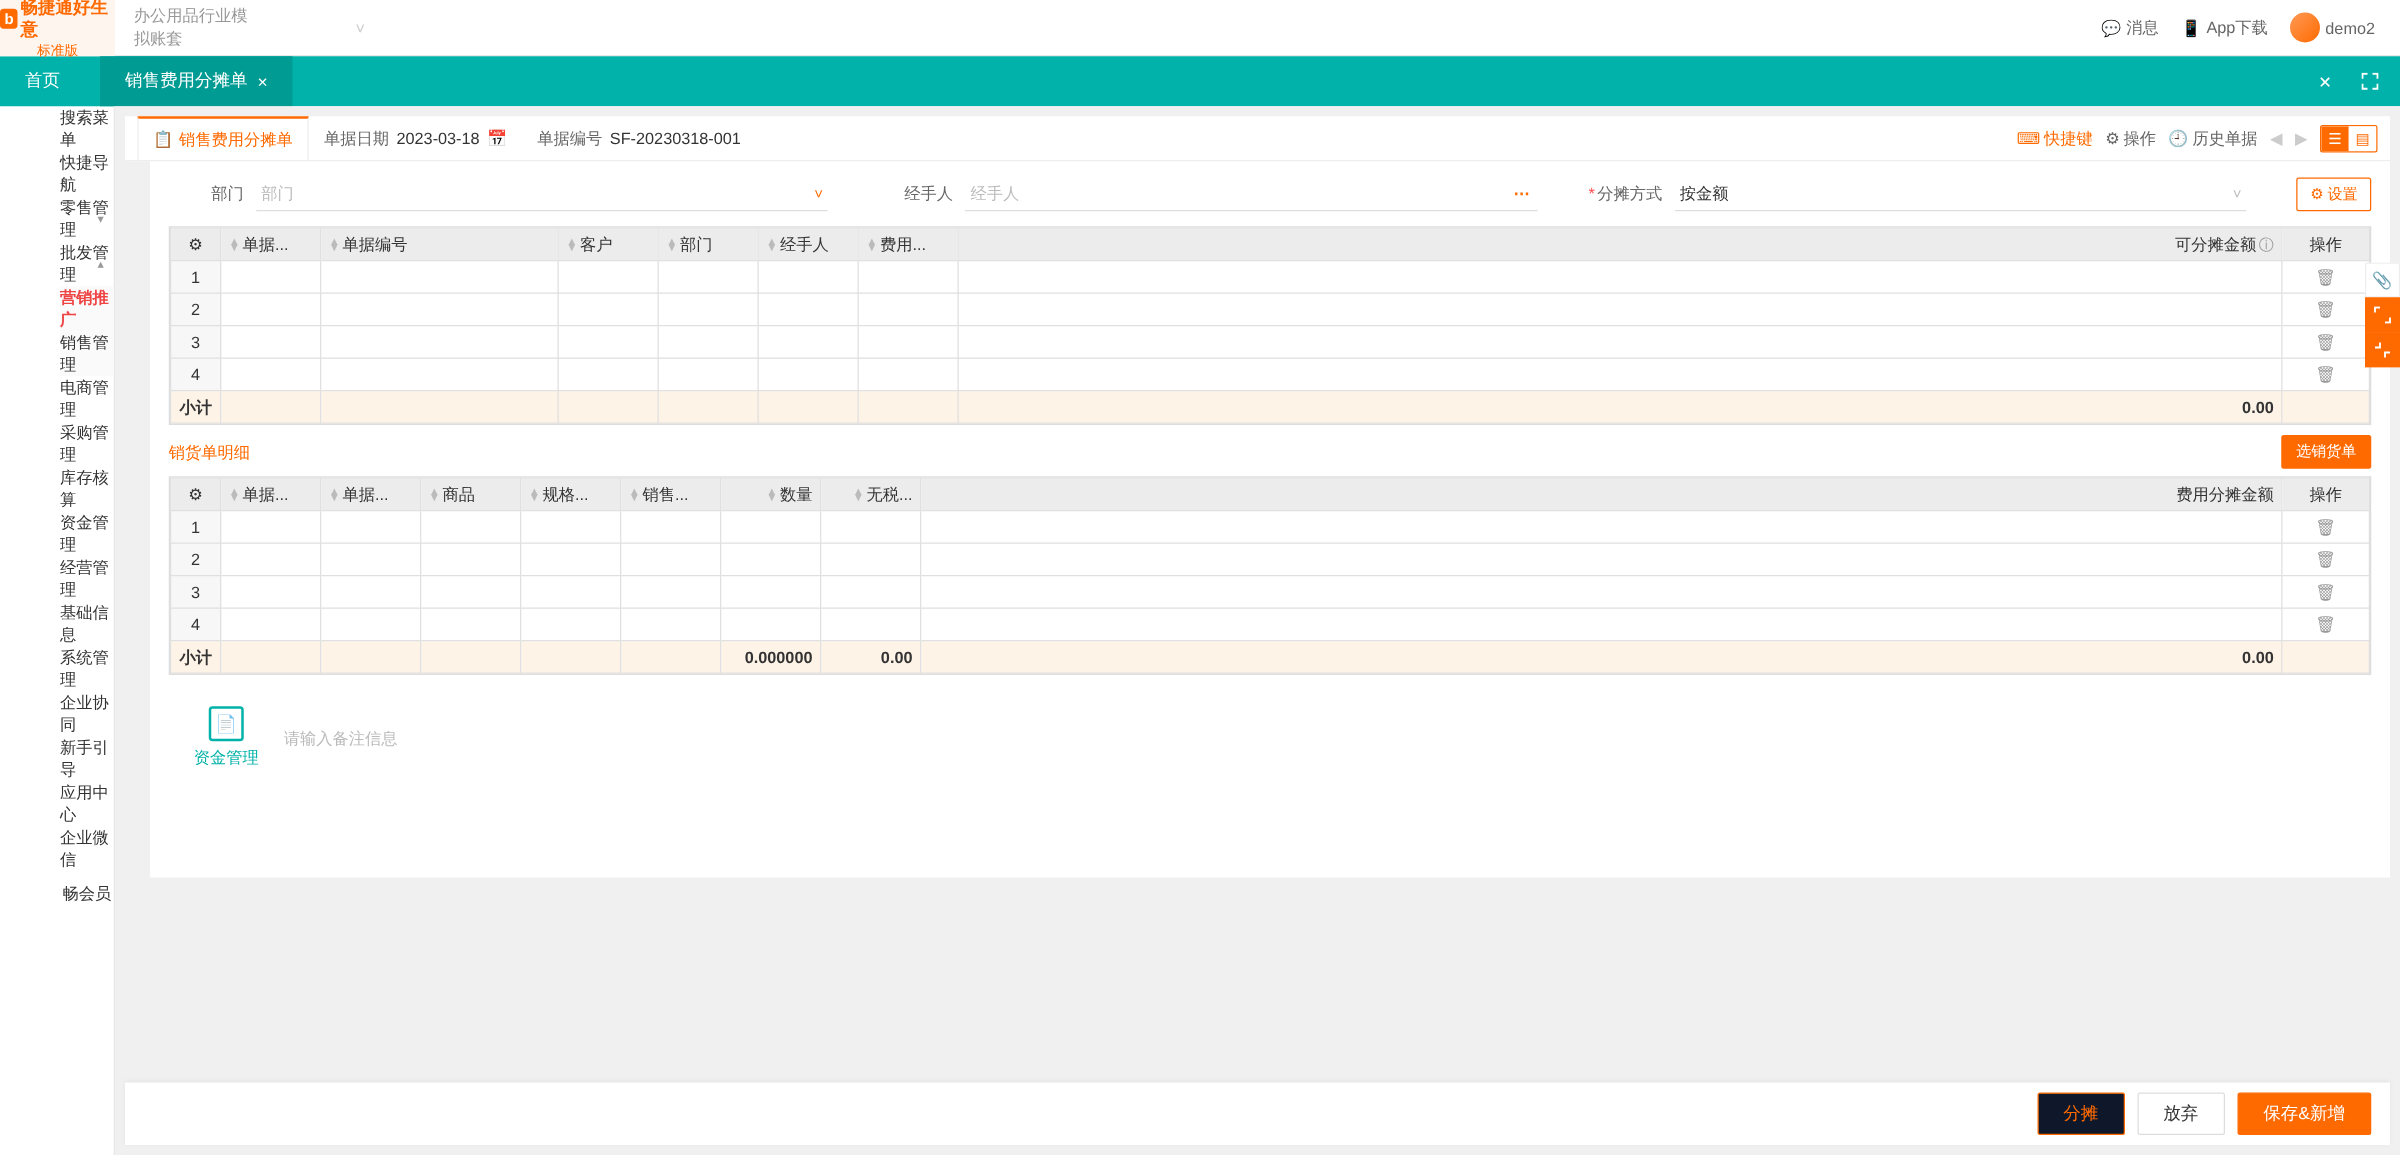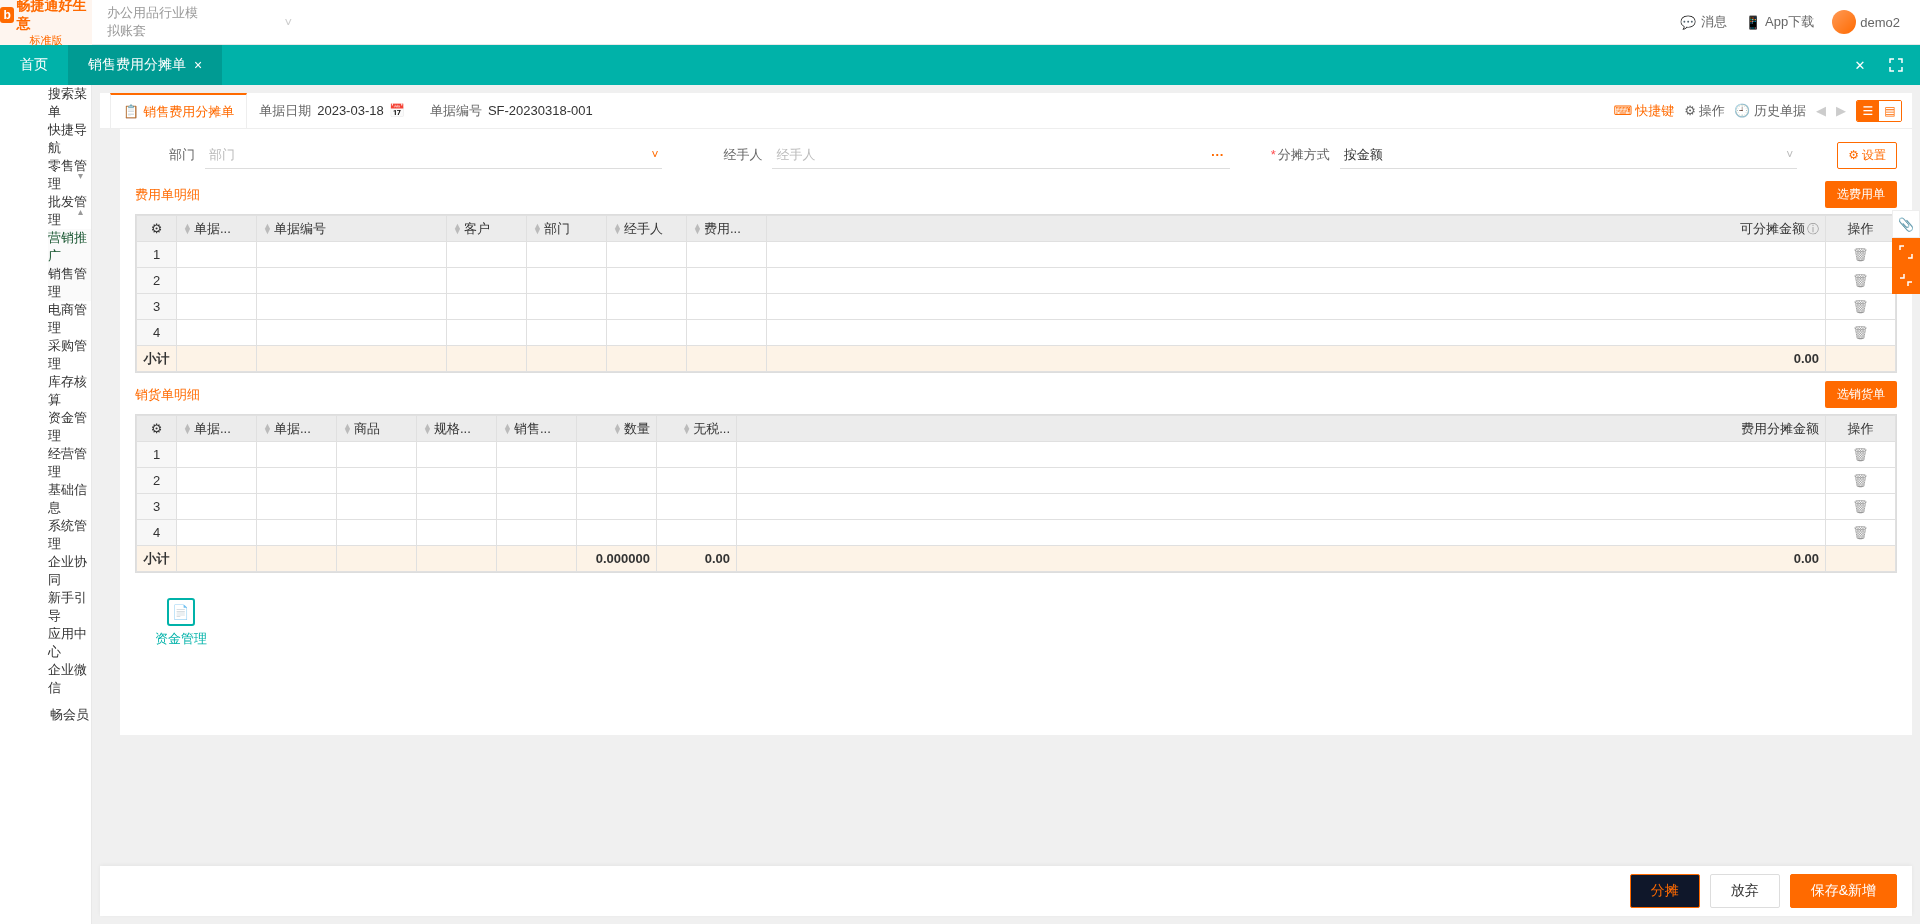--- a/index.html
+++ b/index.html
@@ -11,33 +11,33 @@
     .logo-icon { color: #ff6a00; font-size: 14px; font-weight: bold; display: flex; align-items: center; }
     .logo-b { width: 16px; height: 16px; background: #ff6a00; color: #fff; border-radius: 3px; display: inline-flex; align-items: center; justify-content: center; font-size: 12px; margin-right: 2px; }
     .logo-sub { font-size: 11px; color: #ff6a00; }
     .account-select { flex: 0 0 200px; padding-left: 15px; color: #999; font-size: 13px; display: flex; align-items: center; }
     .header-spacer { flex: 1; }
     .header-right { display: flex; align-items: center; gap: 18px; padding-right: 20px; }
     .header-item { display: flex; align-items: center; gap: 4px; color: #666; cursor: pointer; font-size: 13px; }
     .avatar { width: 24px; height: 24px; border-radius: 50%; background: linear-gradient(135deg, #ff9a56, #ff6a00); }
     
     
-    .tabs-bar { height: 40px; background: #00b2a9; display: flex; align-items: stretch; }
+    .tabs-bar { height: 40px; background: #00b2a9; display: flex; align-items: stretch; gap: 12px; }
     .tab { padding: 0 20px; display: flex; align-items: center; color: #fff; cursor: pointer; font-size: 14px; }
     .tab.active { background: #009b93; }
     .tab-close { margin-left: 8px; font-size: 14px; cursor: pointer; }
     .tabs-spacer { flex: 1; }
     .tabs-right { display: flex; align-items: center; padding-right: 10px; gap: 8px; }
     .tabs-icon-btn { width: 28px; height: 28px; display: flex; align-items: center; justify-content: center; color: #fff; cursor: pointer; }
     
     
     .layout { display: flex; height: calc(100vh - 85px); }
     .sidebar { width: 92px; border-right: 1px solid #e8e8e8; overflow-y: auto; flex-shrink: 0; }
     .side-item { height: 36px; display: flex; align-items: center; justify-content: center; color: #333; cursor: pointer; font-size: 13px; position: relative; margin-left: 48px; }
-    .side-item.sub { color: #14532d; background: #fafafa; }
+    .side-item.sub { color: #ef4444; background: #fafafa; font-weight: bold; }
     .side-item.sub.active { color: #333; font-weight: 500; }
     .side-caret { position: absolute; right: 8px; font-size: 10px; color: #999; }
     
     .main { flex: 1; background: #f0f0f0; padding: 8px; overflow: auto; position: relative; }
     
     
     .doc-toolbar { background: #fff; display: flex; align-items: center; height: 36px; padding: 0 10px; border-bottom: 1px solid #eee; }
     .doc-tab { display: flex; align-items: center; gap: 4px; padding: 0 12px; height: 36px; border-top: 2px solid #ff6a00; border-left: 1px solid #eee; border-right: 1px solid #eee; color: #ff6a00; font-size: 13px; }
     .doc-field { display: flex; align-items: center; gap: 6px; padding: 0 12px; color: #666; font-size: 13px; }
     .doc-field-val { color: #333; }
@@ -274,24 +274,20 @@
             <span>按金额</span>
             <span class="form-caret" style="color:#bbb">˅</span>
           </div>
         </div>
         <button class="btn-outline-orange">
           <span>⚙</span>
             <span>设置</span>
         </button>
       </div>
 
-      <div class="section-header">
-        <span class="section-title">费用单明细</span>
-        <button class="btn-orange-solid">选费用单</button>
-      </div>
       <div class="table-wrap">
         <table>
           <colgroup>
             <col class="col-gear">
               <col style="width:80px">
               <col style="width:190px">
               <col style="width:80px">
               <col style="width:80px">
               <col style="width:80px">
               <col style="width:80px">
@@ -470,20 +466,21 @@
           </tr>
         </tbody>
           </table>
       </div>
 
       <div class="remarks-box">
         <div class="remarks-label">
           <div class="remarks-icon">📄</div>
           <span>资金管理</span>
         </div>
+        <input class="remarks-input" placeholder="请输入备注信息" style="">
       </div>
 
       <div style="height:60px"></div>
     </div>
 
     <div class="footer-bar">
       <button class="btn btn-outline-main">分摊</button>
       <button class="btn btn-default">放弃</button>
       <button class="btn btn-primary">保存&amp;新增</button>
     </div>

